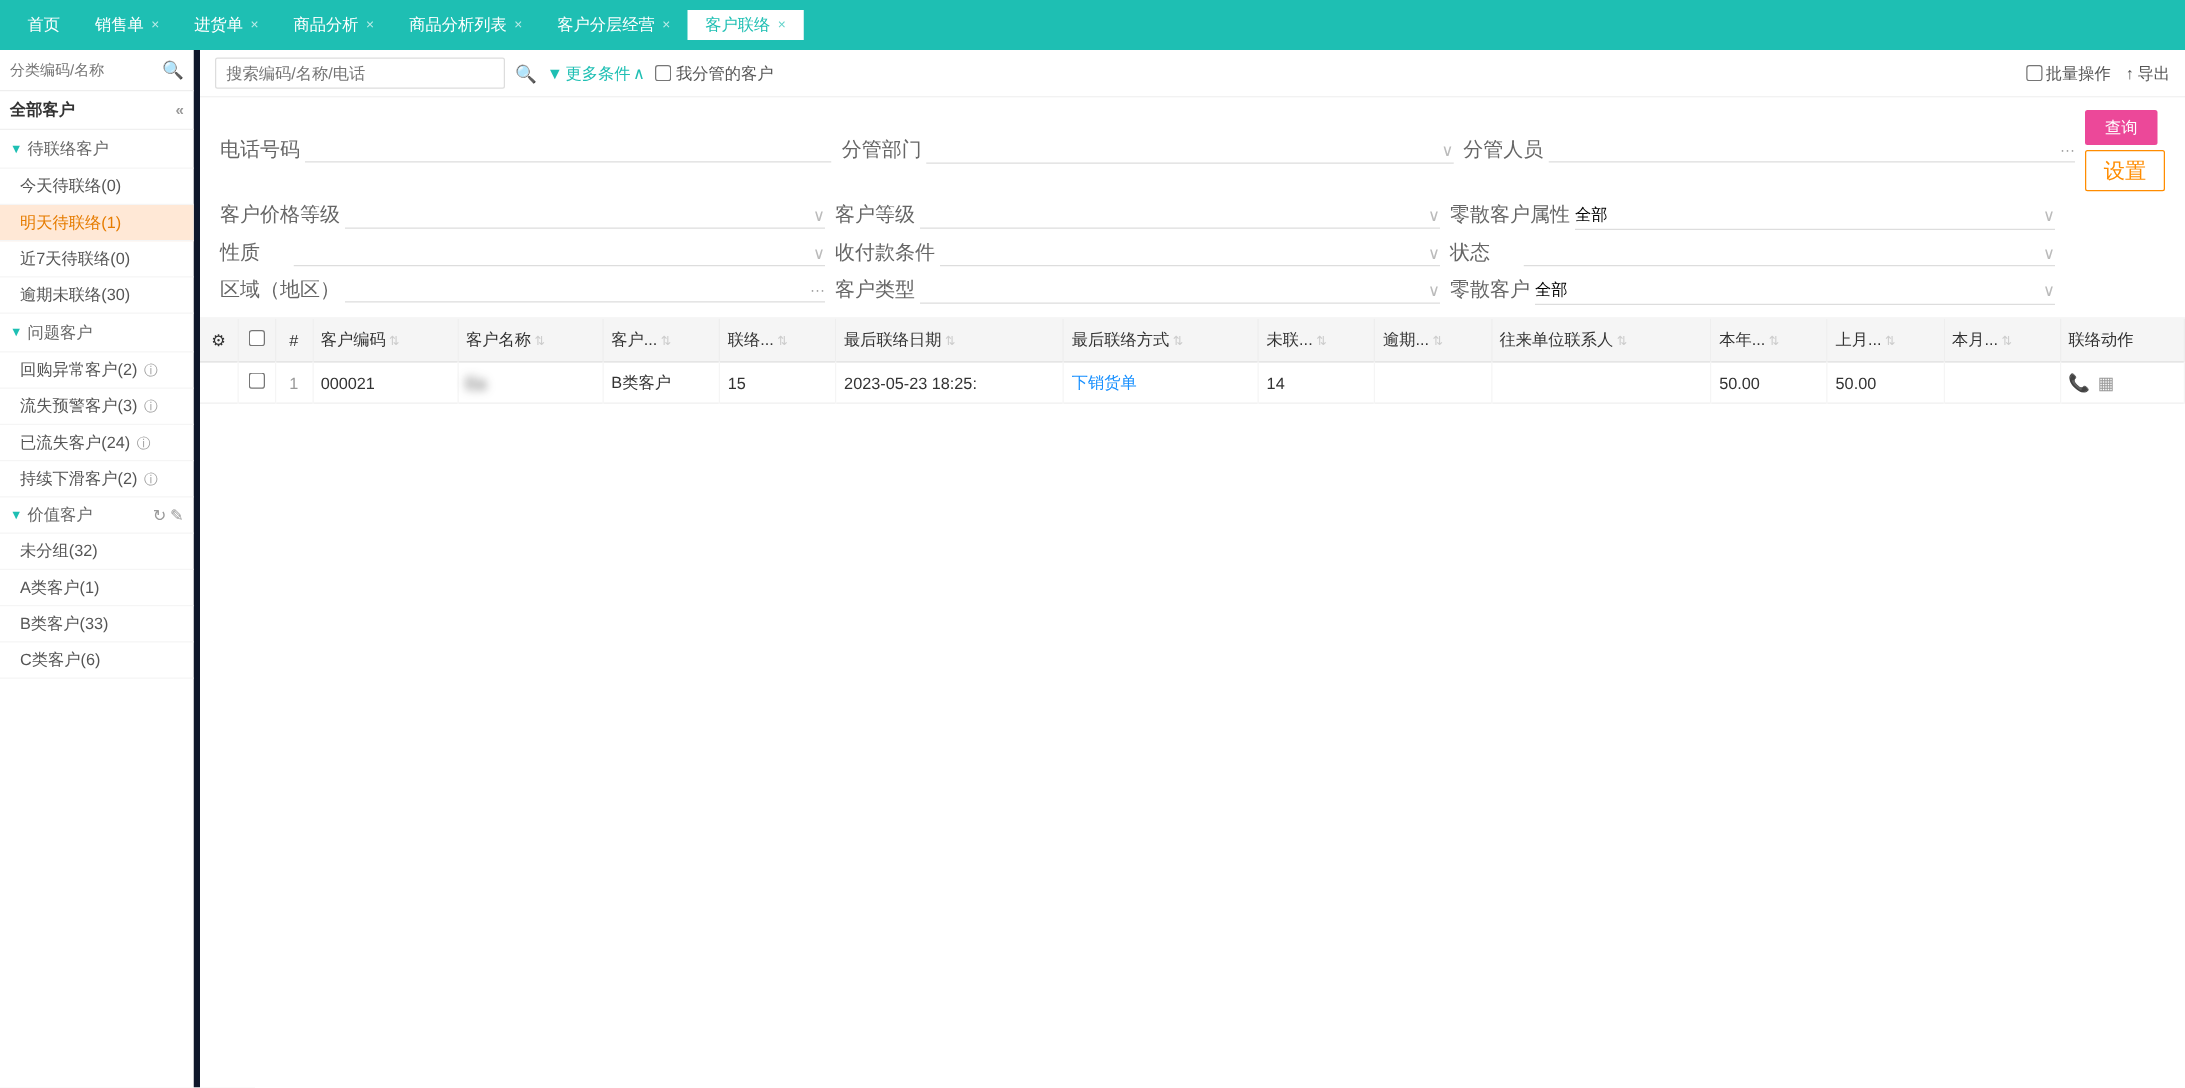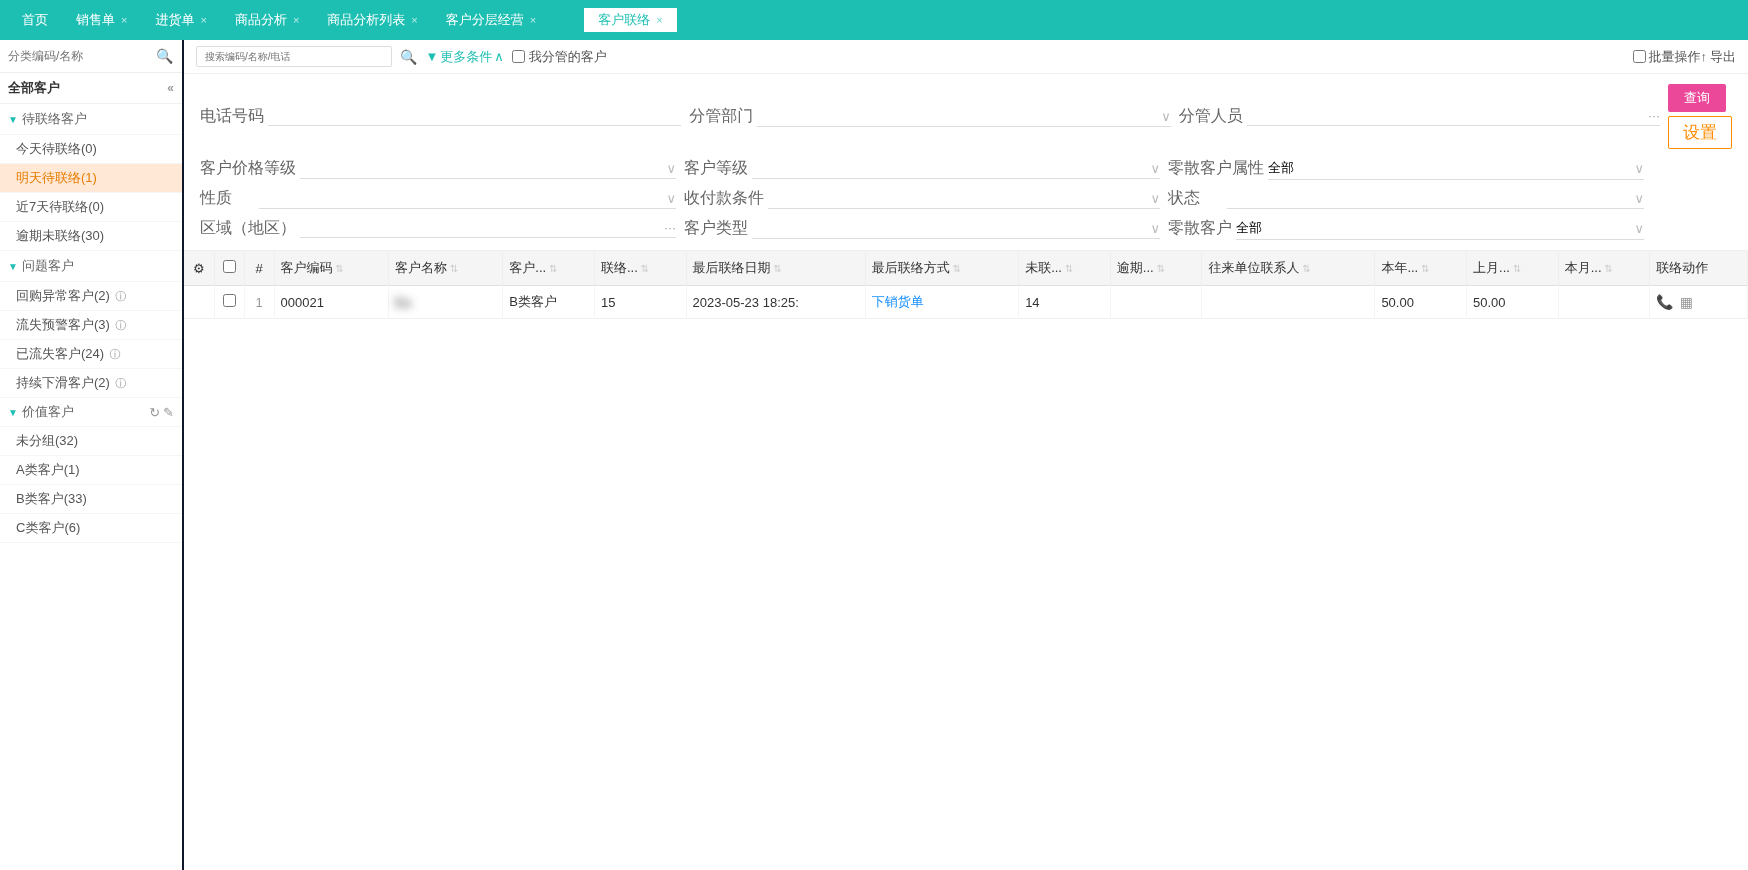--- a/index.html
+++ b/index.html
@@ -21,39 +21,38 @@
       display: flex;
       align-items: center;
       cursor: pointer;
       font-size: 13px;
       white-space: nowrap;
     }
     .nav-item.active {
       background: #fff;
       color: #1ebfb3;
       border-radius: 0;
-      margin-left: 34px;
     }
     .nav-item .close-x {
       margin-left: 6px;
       font-size: 11px;
       opacity: 0.7;
     }
 
     
     .main-layout {
       display: flex;
       height: calc(100vh - 40px);
     }
 
     
     .sidebar {
-      width: 184px;
-      background: #fff;
-      border-right: 2px solid #0f172a;
+      width: 160px;
+      background: #fff;
+      border-right: 5px solid #0f172a;
       overflow-y: auto;
       flex-shrink: 0;
     }
     .sidebar-search {
       display: flex;
       align-items: center;
       padding: 8px;
       border-bottom: 1px solid #eee;
       gap: 4px;
     }
@@ -123,22 +122,22 @@
       padding: 6px 12px;
       display: flex;
       align-items: center;
       gap: 8px;
       border-bottom: 1px solid #eee;
     }
     .filter-search-input {
       border: 1px solid #ddd;
       border-radius: 2px;
       padding: 4px 8px;
-      font-size: 10px;
-      width: 196px;
+      font-size: 13px;
+      width: 232px;
       outline: none;
       color: #8b5cf6;
     }
     .filter-search-btn { color: #999; cursor: pointer; font-size: 14px; }
     .more-conditions {
       color: #1ebfb3;
       cursor: pointer;
       font-size: 12px;
       display: flex;
       align-items: center;
@@ -148,20 +147,21 @@
       display: flex;
       align-items: center;
       gap: 4px;
       font-size: 12px;
       color: #555;
       cursor: pointer;
     }
     .top-right-actions {
       margin-left: auto;
       display: flex;
+      gap: 12px;
       align-items: center;
     }
     .batch-op, .export-btn {
       color: #555;
       font-size: 12px;
       cursor: pointer;
       display: flex;
       align-items: center;
       gap: 3px;
     }

